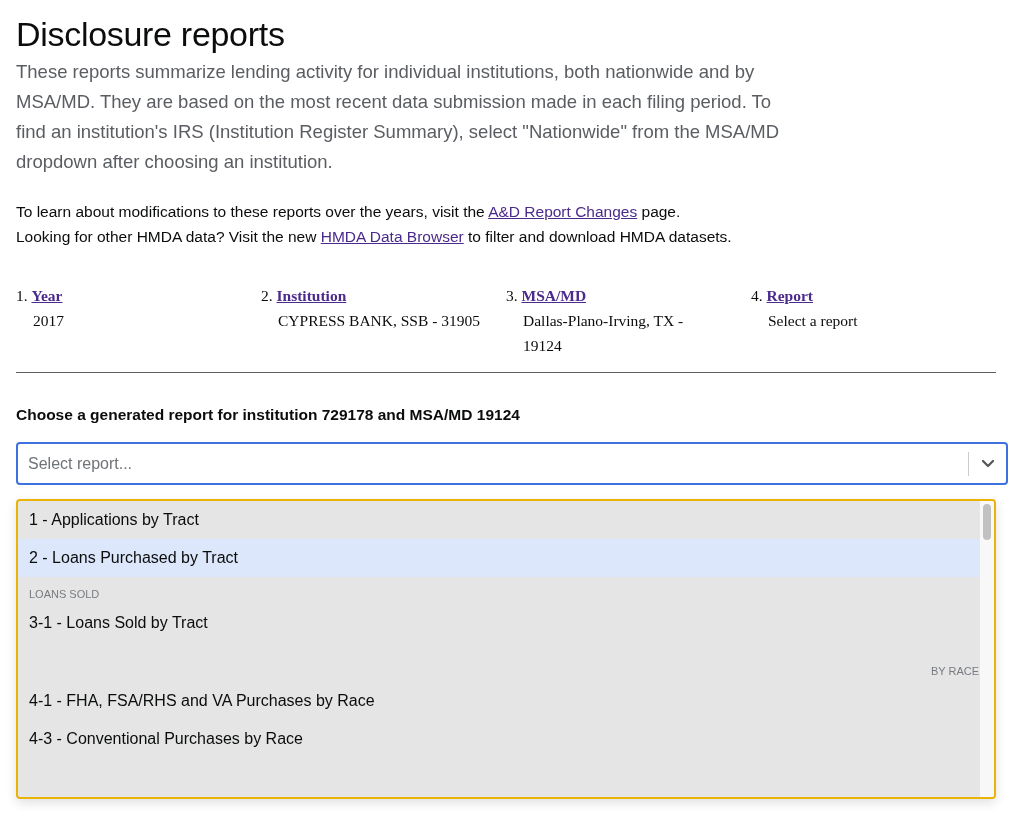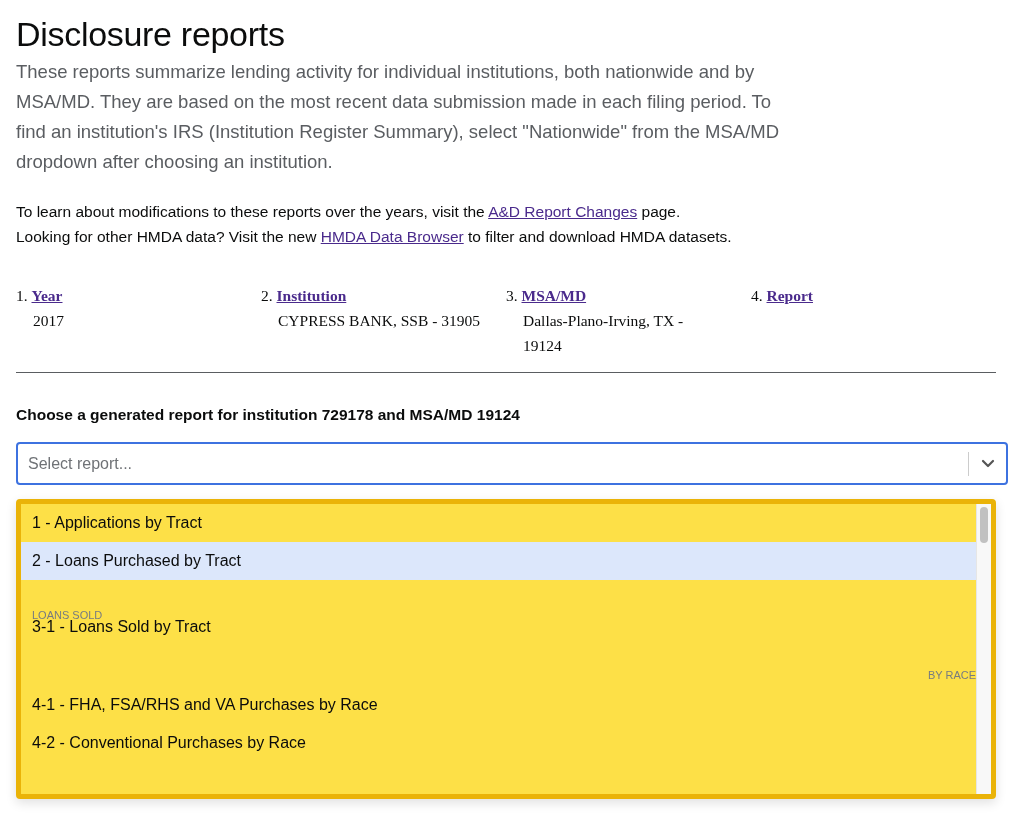--- a/index.html
+++ b/index.html
@@ -14,25 +14,25 @@
     .step { width: 251px; font-size: 15.5px; line-height: 25px; }
     .step .num { display: inline-block; }
     .step a { color: #4a2a8c; font-weight: 700; text-decoration: underline; }
     .step .val { padding-left: 17px; width: 200px; }
     hr.divider { border: 0; border-top: 1px solid #5a5d61; margin-top: 14px; width: 980px; }
     .choose-label { font-weight: 700; font-size: 15.5px; margin-top: 32px; line-height: 20px; }
     .select { margin-top: 17px; height: 43px; width: 992px; border: 2px solid #3d72e0; border-radius: 4px; display: flex; align-items: center; position: relative; background: #fff; }
     .select .placeholder { flex: 1; padding-left: 10px; font-size: 16px; color: #6f7276; }
     .select .sep { width: 1px; height: 24px; background: #cccccc; }
     .select .chev { width: 37px; display: flex; align-items: center; justify-content: center; color: #555; }
-    .menu { position: absolute; left: 16px; top: 499px; width: 980px; height: 300px; border: 5px solid #eab308; border-radius: 4px; box-shadow: 0 4px 11px rgba(0,0,0,0.12); background: #fde047; overflow: hidden; }
+    .menu { position: absolute; left: 16px; top: 499px; width: 980px; height: 300px; border: 2px solid #eab308; border-radius: 4px; box-shadow: 0 4px 11px rgba(0,0,0,0.12); background: #e5e5e5; overflow: hidden; }
     .menu-list { position: absolute; left: 0; top: 0; right: 15px; }
     .opt { height: 38px; line-height: 38px; padding-left: 11px; font-size: 16px; color: #0b0c0c; }
     .opt.highlight { background: #dce7fb; }
-    .group { height: 27px; line-height: 14px; padding-top: 28px; padding-left: 11px; font-size: 11px; color: #777b80; text-transform: uppercase; }
+    .group { height: 27px; line-height: 14px; padding-top: 10px; padding-left: 11px; font-size: 11px; color: #777b80; text-transform: uppercase; }
     .group.spaced { height: 40px; padding-top: 22px; text-align: right; }
     .scrollbar { position: absolute; right: 0; top: 0; width: 15px; height: 100%; background: #f8f8f8; border-left: 1px solid #e6e6e6; }
     .thumb { position: absolute; left: 3px; top: 3px; width: 8px; height: 36px; background: #c1c1c1; border-radius: 4px; }
   </style>
 </head>
 <body>
 
 <div class="page">
   <h1>Disclosure reports</h1>
   <p class="lead">These reports summarize lending activity for individual institutions, both nationwide and by MSA/MD. They are based on the most recent data submission made in each filing period. To find an institution's IRS (Institution Register Summary), select "Nationwide" from the MSA/MD dropdown after choosing an institution.</p>
@@ -54,20 +54,21 @@
       <div class="val" style="width:230px">CYPRESS BANK, SSB - 31905</div>
     </div>
     <div class="step">
       <span class="num">3.</span>
       <a href="#">MSA/MD</a>
       <div class="val" style="width:195px">Dallas-Plano-Irving, TX - 19124</div>
     </div>
     <div class="step">
       <span class="num">4.</span>
       <a href="#">Report</a>
+      <div class="val">Select a report</div>
     </div>
   </div>
 
   <hr class="divider">
 
   <div class="choose-label">Choose a generated report for institution 729178 and MSA/MD 19124</div>
 
   <div class="select">
     <span class="placeholder">Select report...</span>
     <span class="sep"></span>
@@ -80,18 +81,18 @@
 </div>
 
 <div class="menu">
   <div class="menu-list">
     <div class="opt">1 - Applications by Tract</div>
     <div class="opt highlight">2 - Loans Purchased by Tract</div>
     <div class="group">Loans Sold</div>
     <div class="opt">3-1 - Loans Sold by Tract</div>
     <div class="group spaced">By Race</div>
     <div class="opt">4-1 - FHA, FSA/RHS and VA Purchases by Race</div>
-    <div class="opt">4-2 - Conventional Purchases by Race</div>
+    <div class="opt">4-3 - Conventional Purchases by Race</div>
   </div>
   <div class="scrollbar">
     <div class="thumb"></div>
   </div>
 </div>
 
 </body></html>

